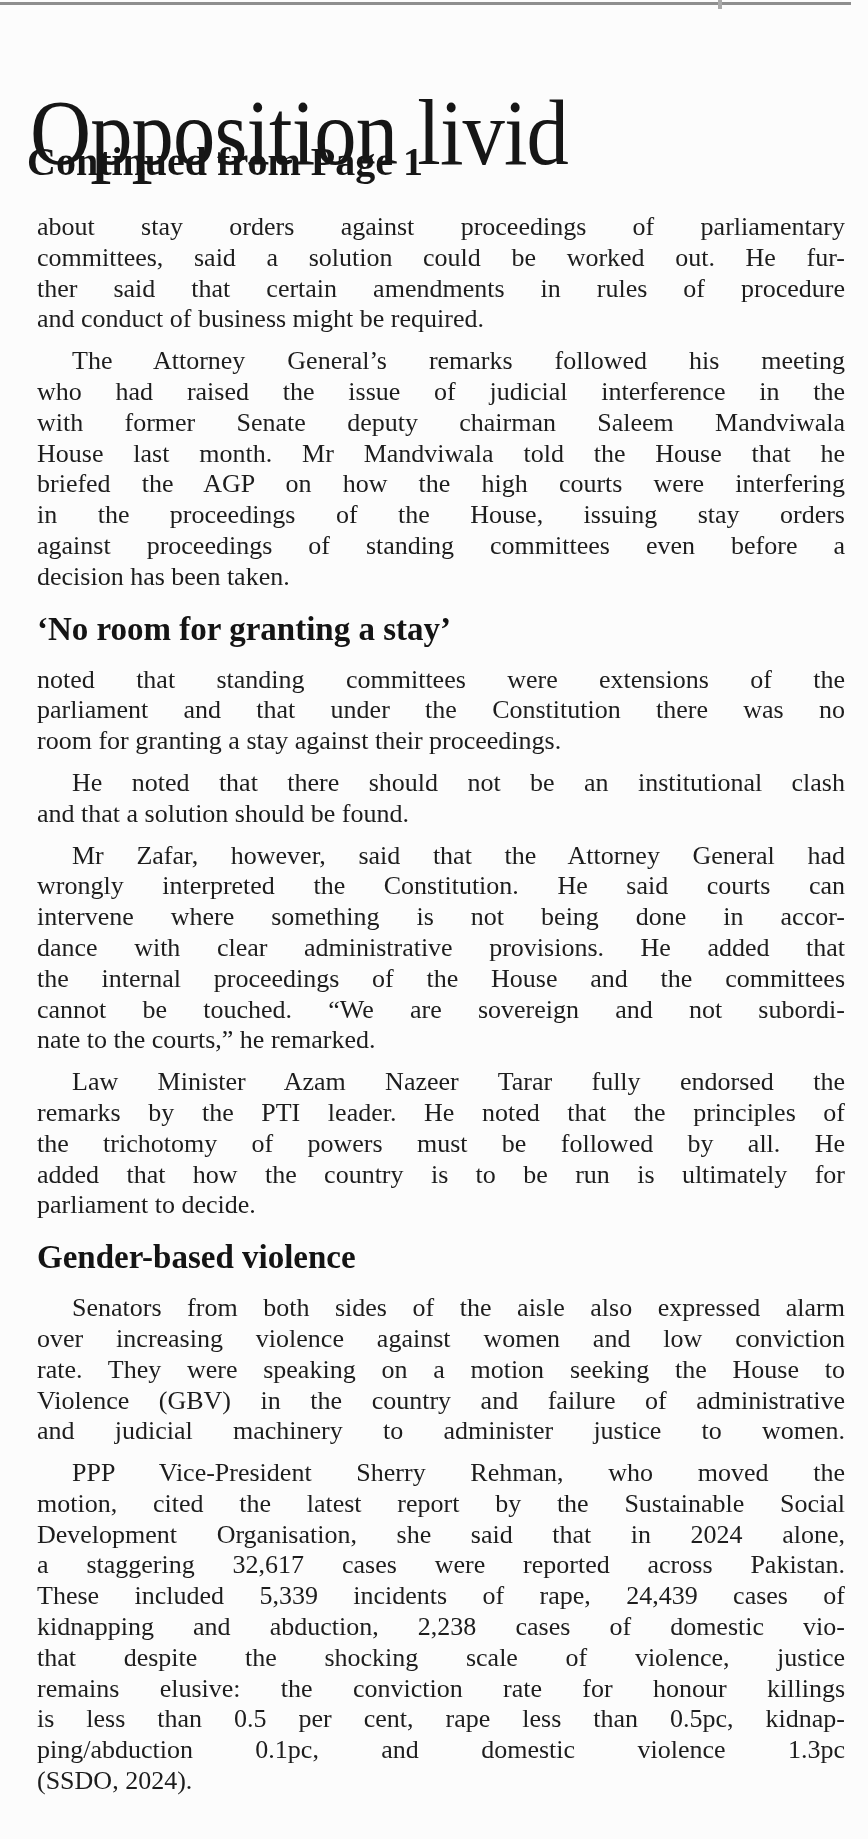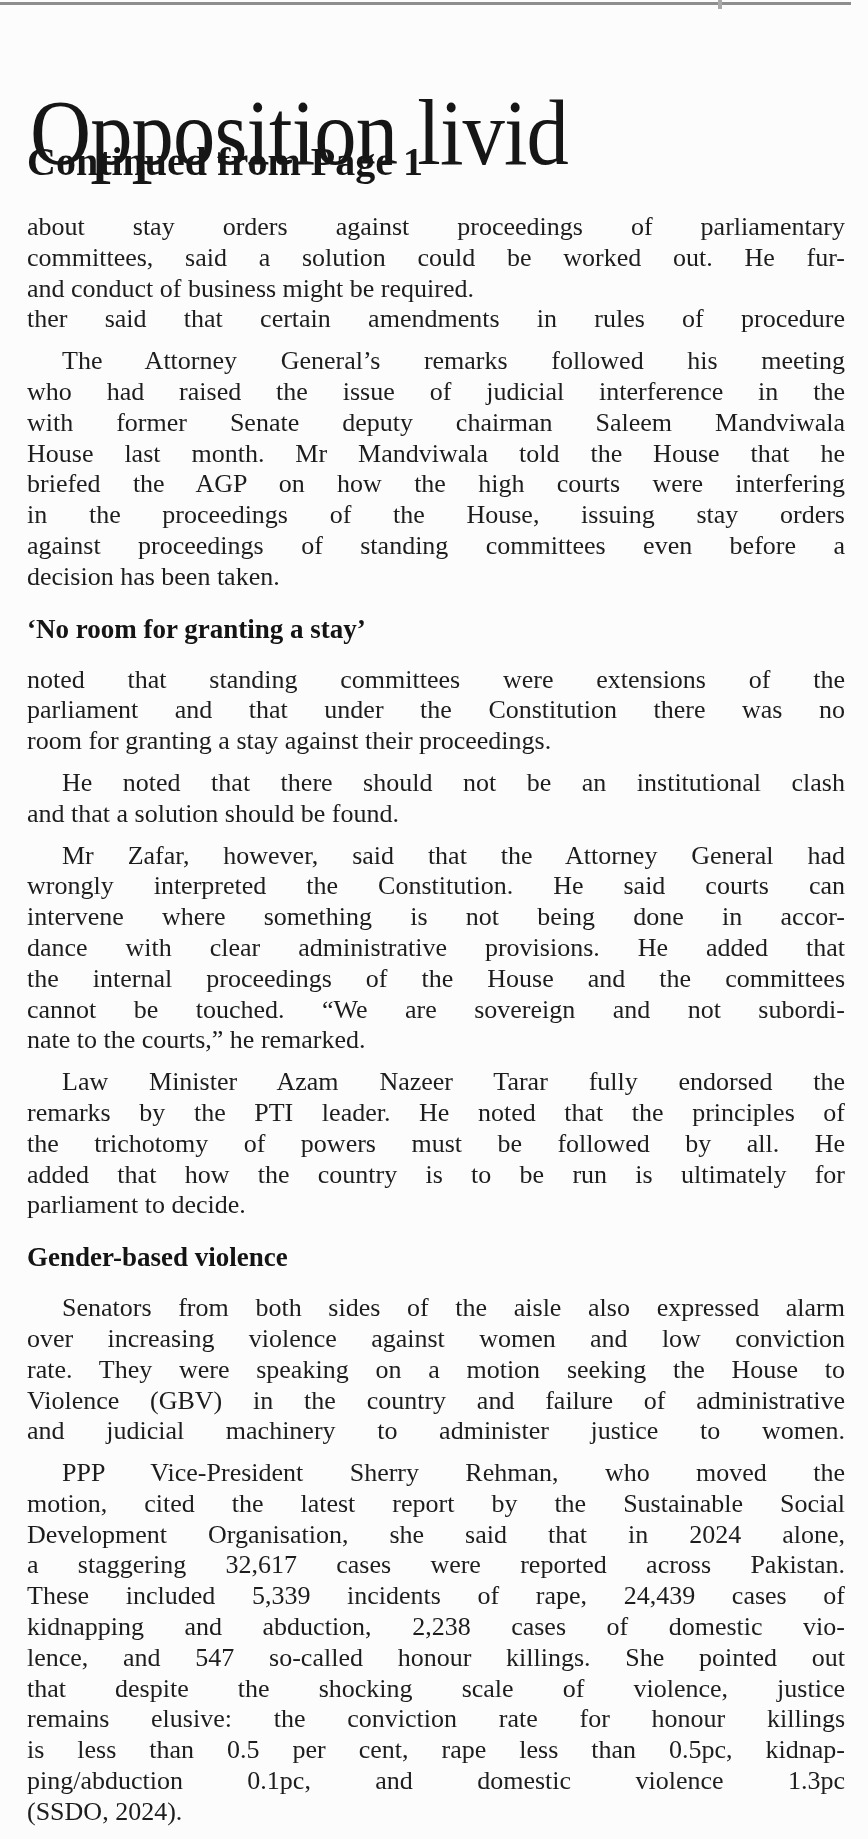--- a/index.html
+++ b/index.html
@@ -26,51 +26,51 @@
     color: #161616; white-space: nowrap;
     transform: scaleX(0.9); transform-origin: left top;
     letter-spacing: -1px;
   }
   .continued {
     position: absolute; top: 138px; left: 27px;
     font-size: 40px; font-weight: 700; color: #161616;
     white-space: nowrap;
   }
   .article-body {
-    position: absolute; left: 27px; right: 23px; top: 212px;
+    position: absolute; left: 37px; right: 23px; top: 212px;
     font-size: 26px; line-height: 30.8px;
     color: #1d1d1d;
   }
   .paragraph { margin: 0; }
   .line { text-align: justify; text-align-last: justify; }
   .line.last { text-align-last: left; }
   .line.indent { text-indent: 35px; margin-top: 11px; }
   .subhead {
-    font-weight: 700; font-size: 27px; line-height: 32px;
+    font-weight: 700; font-size: 33px; line-height: 32px;
     margin: 20px 0; color: #141414;
     text-align: left;
   }
 </style>
 </head>
 <body>
 
 <div class="page">
   <div class="top-rule"></div>
   <div class="rule-tick"></div>
 
   <h1 class="headline">Opposition livid</h1>
 
   <div class="continued">Continued from Page 1</div>
 
   <div class="article-body">
       <div class="paragraph">
         <div class="line">about stay orders against proceedings of parliamentary</div>
         <div class="line">committees, said a solution could be worked out. He fur-</div>
+        <div class="line">ther said that certain amendments in rules of procedure</div>
         <div class="line last">and conduct of business might be required.</div>
-        <div class="line">ther said that certain amendments in rules of procedure</div>
       </div>
       <div class="paragraph">
         <div class="line indent">The Attorney General’s remarks followed his meeting</div>
         <div class="line">who had raised the issue of judicial interference in the</div>
         <div class="line">with former Senate deputy chairman Saleem Mandviwala</div>
         <div class="line">House last month. Mr Mandviwala told the House that he</div>
         <div class="line">briefed the AGP on how the high courts were interfering</div>
         <div class="line">in the proceedings of the House, issuing stay orders</div>
         <div class="line">against proceedings of standing committees even before a</div>
         <div class="line last">decision has been taken.</div>
@@ -109,21 +109,20 @@
         <div class="line">Violence (GBV) in the country and failure of administrative</div>
         <div class="line">and judicial machinery to administer justice to women.</div>
       </div>
       <div class="paragraph">
         <div class="line indent">PPP Vice-President Sherry Rehman, who moved the</div>
         <div class="line">motion, cited the latest report by the Sustainable Social</div>
         <div class="line">Development Organisation, she said that in 2024 alone,</div>
         <div class="line">a staggering 32,617 cases were reported across Pakistan.</div>
         <div class="line">These included 5,339 incidents of rape, 24,439 cases of</div>
         <div class="line">kidnapping and abduction, 2,238 cases of domestic vio-</div>
-        <div class="line">lence, and 547 so-called honour killings. She pointed out</div>
         <div class="line">that despite the shocking scale of violence, justice</div>
         <div class="line">remains elusive: the conviction rate for honour killings</div>
         <div class="line">is less than 0.5 per cent, rape less than 0.5pc, kidnap-</div>
         <div class="line">ping/abduction 0.1pc, and domestic violence 1.3pc</div>
         <div class="line last">(SSDO, 2024).</div>
       </div>
     </div>
 </div>
 
 </body></html>

